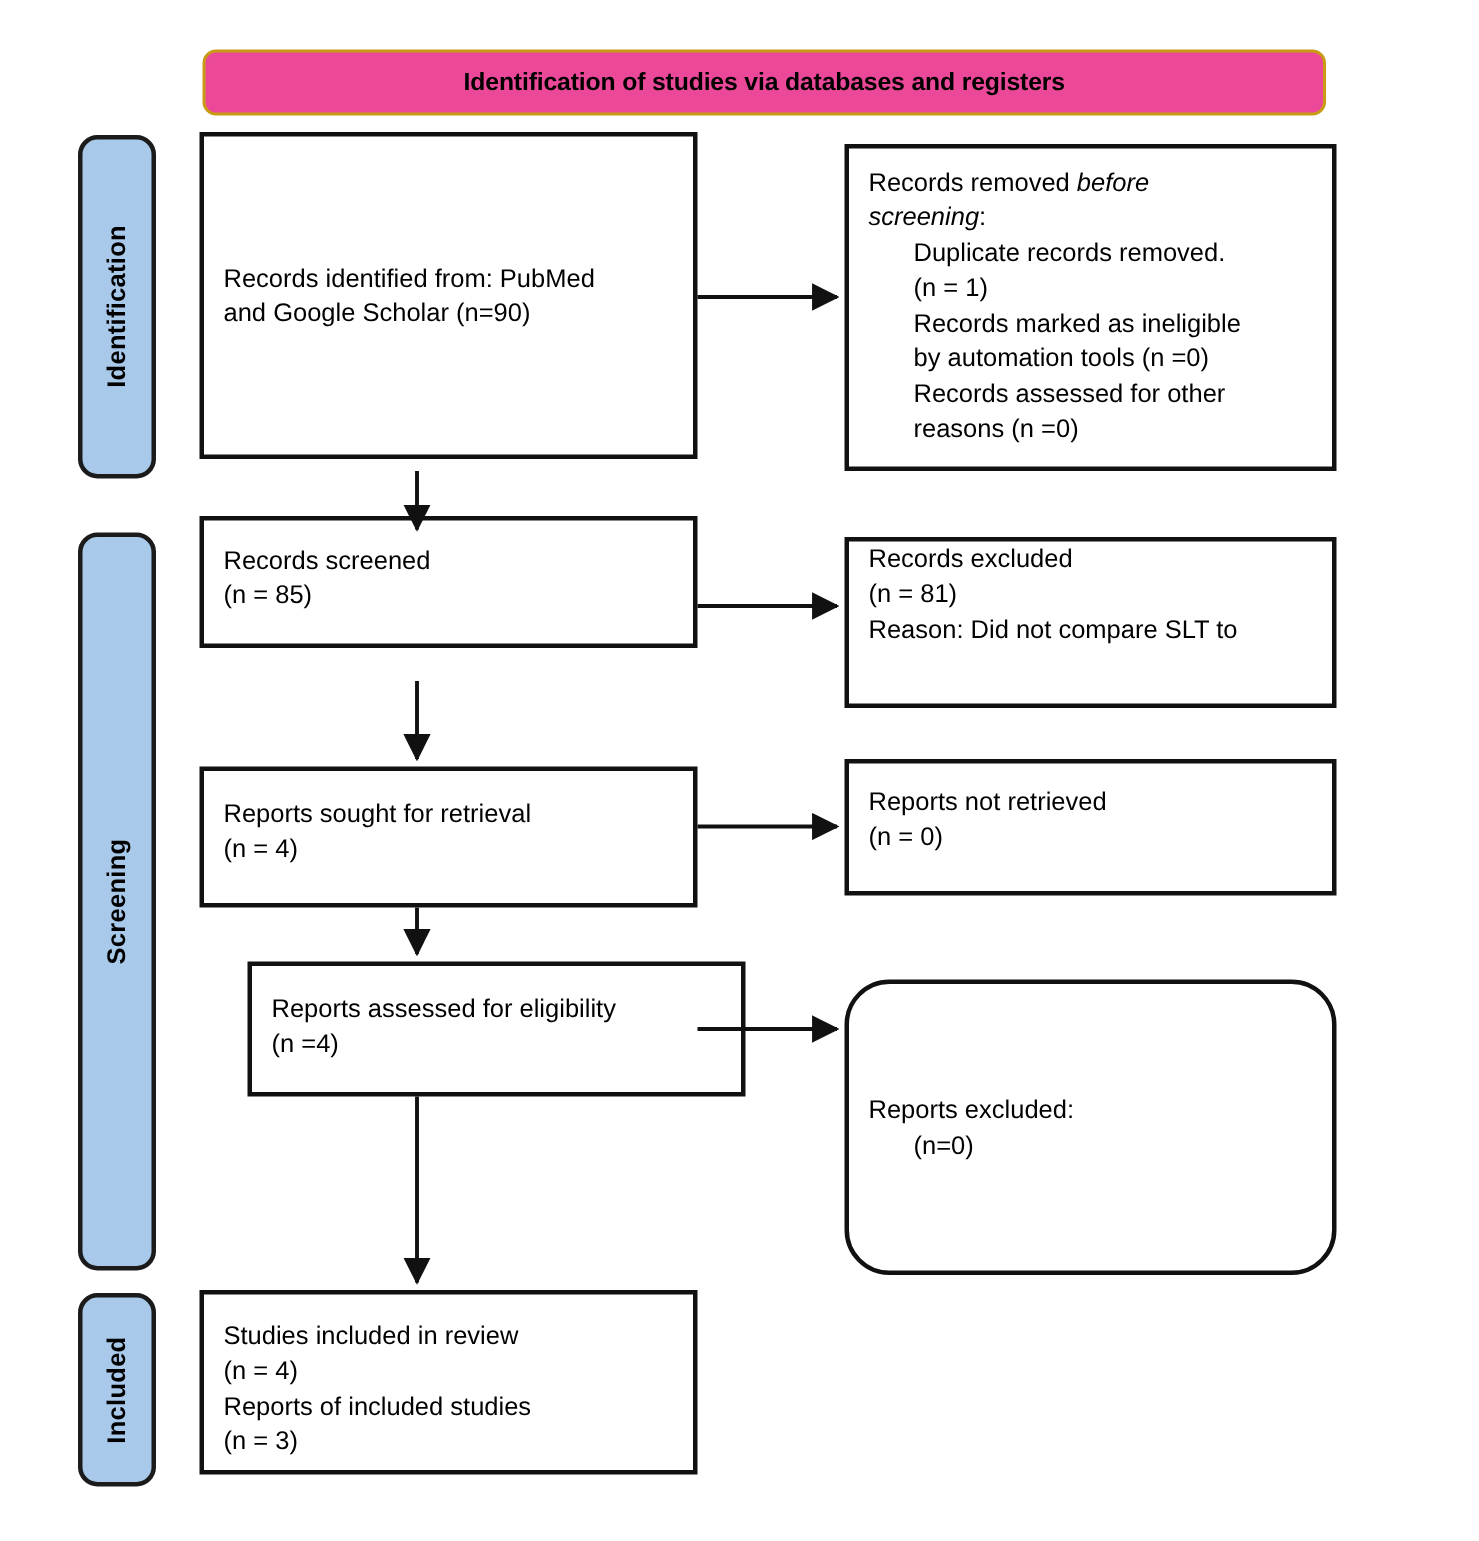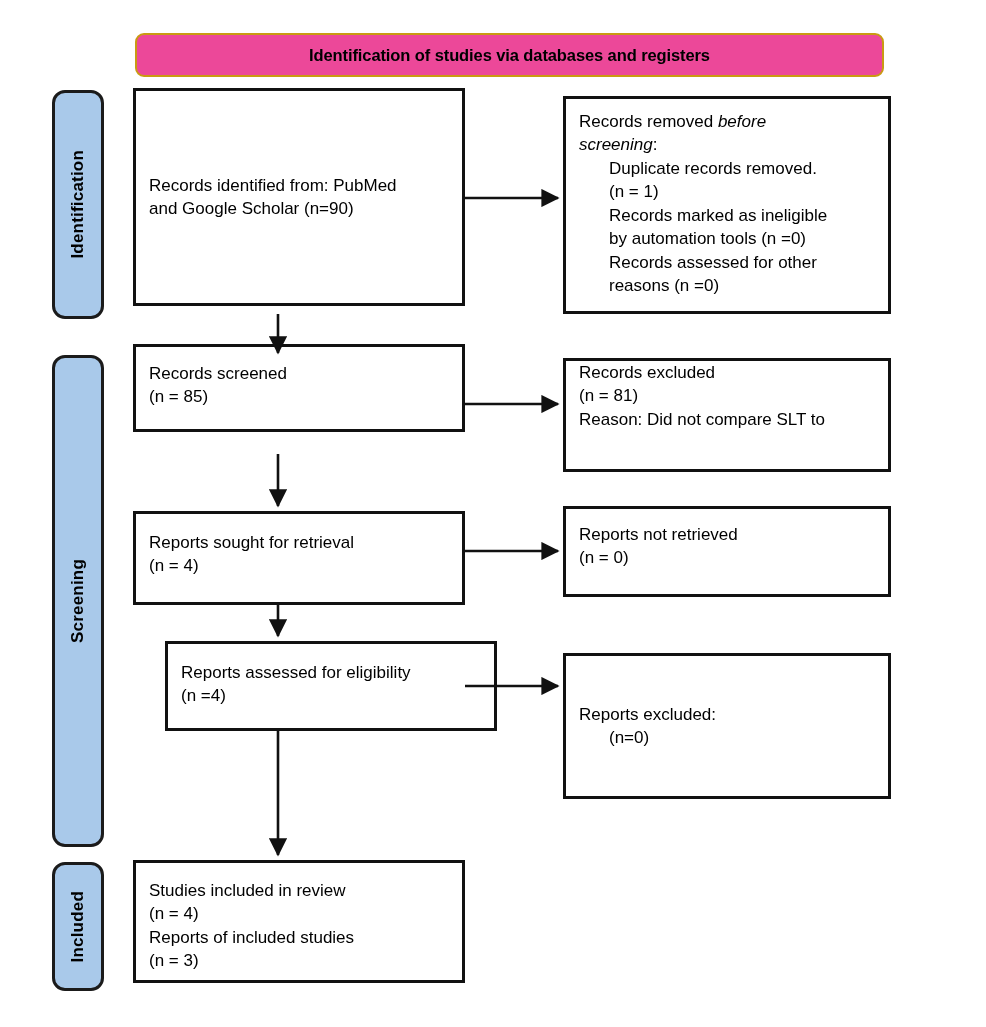--- a/index.html
+++ b/index.html
@@ -86,21 +86,21 @@
   .flow-box .box-body .ln.indent { padding-left: 30px; }
   .flow-box .box-body em { font-style: italic; }
 
   #box-identified       { left: 133px; top: 88px;  width: 332px; height: 218px; }
   #box-removed          { left: 563px; top: 96px;  width: 328px; height: 218px; }
   #box-screened         { left: 133px; top: 344px; width: 332px; height: 88px;  }
   #box-excluded         { left: 563px; top: 358px; width: 328px; height: 114px; }
   #box-sought           { left: 133px; top: 511px; width: 332px; height: 94px;  }
   #box-not-retrieved    { left: 563px; top: 506px; width: 328px; height: 91px;  }
   #box-assessed         { left: 133px; top: 641px; width: 332px; height: 90px; margin-left: 32px;  }
-  #box-reports-excluded { left: 563px; top: 653px; width: 328px; height: 146px; }
+  #box-reports-excluded { left: 563px; top: 653px; width: 328px; height: 197px; border-radius: 30px; }
   #box-included         { left: 133px; top: 860px; width: 332px; height: 123px; }
 
   
   #box-removed .box-body,
   #box-excluded .box-body,
   #box-not-retrieved .box-body,
   #box-included .box-body { align-self: flex-start; }
   #box-removed  { justify-content: flex-start; padding-top: 11px; }
   #box-excluded { justify-content: flex-start; }
   #box-not-retrieved { justify-content: flex-start; padding-top: 14px; }

